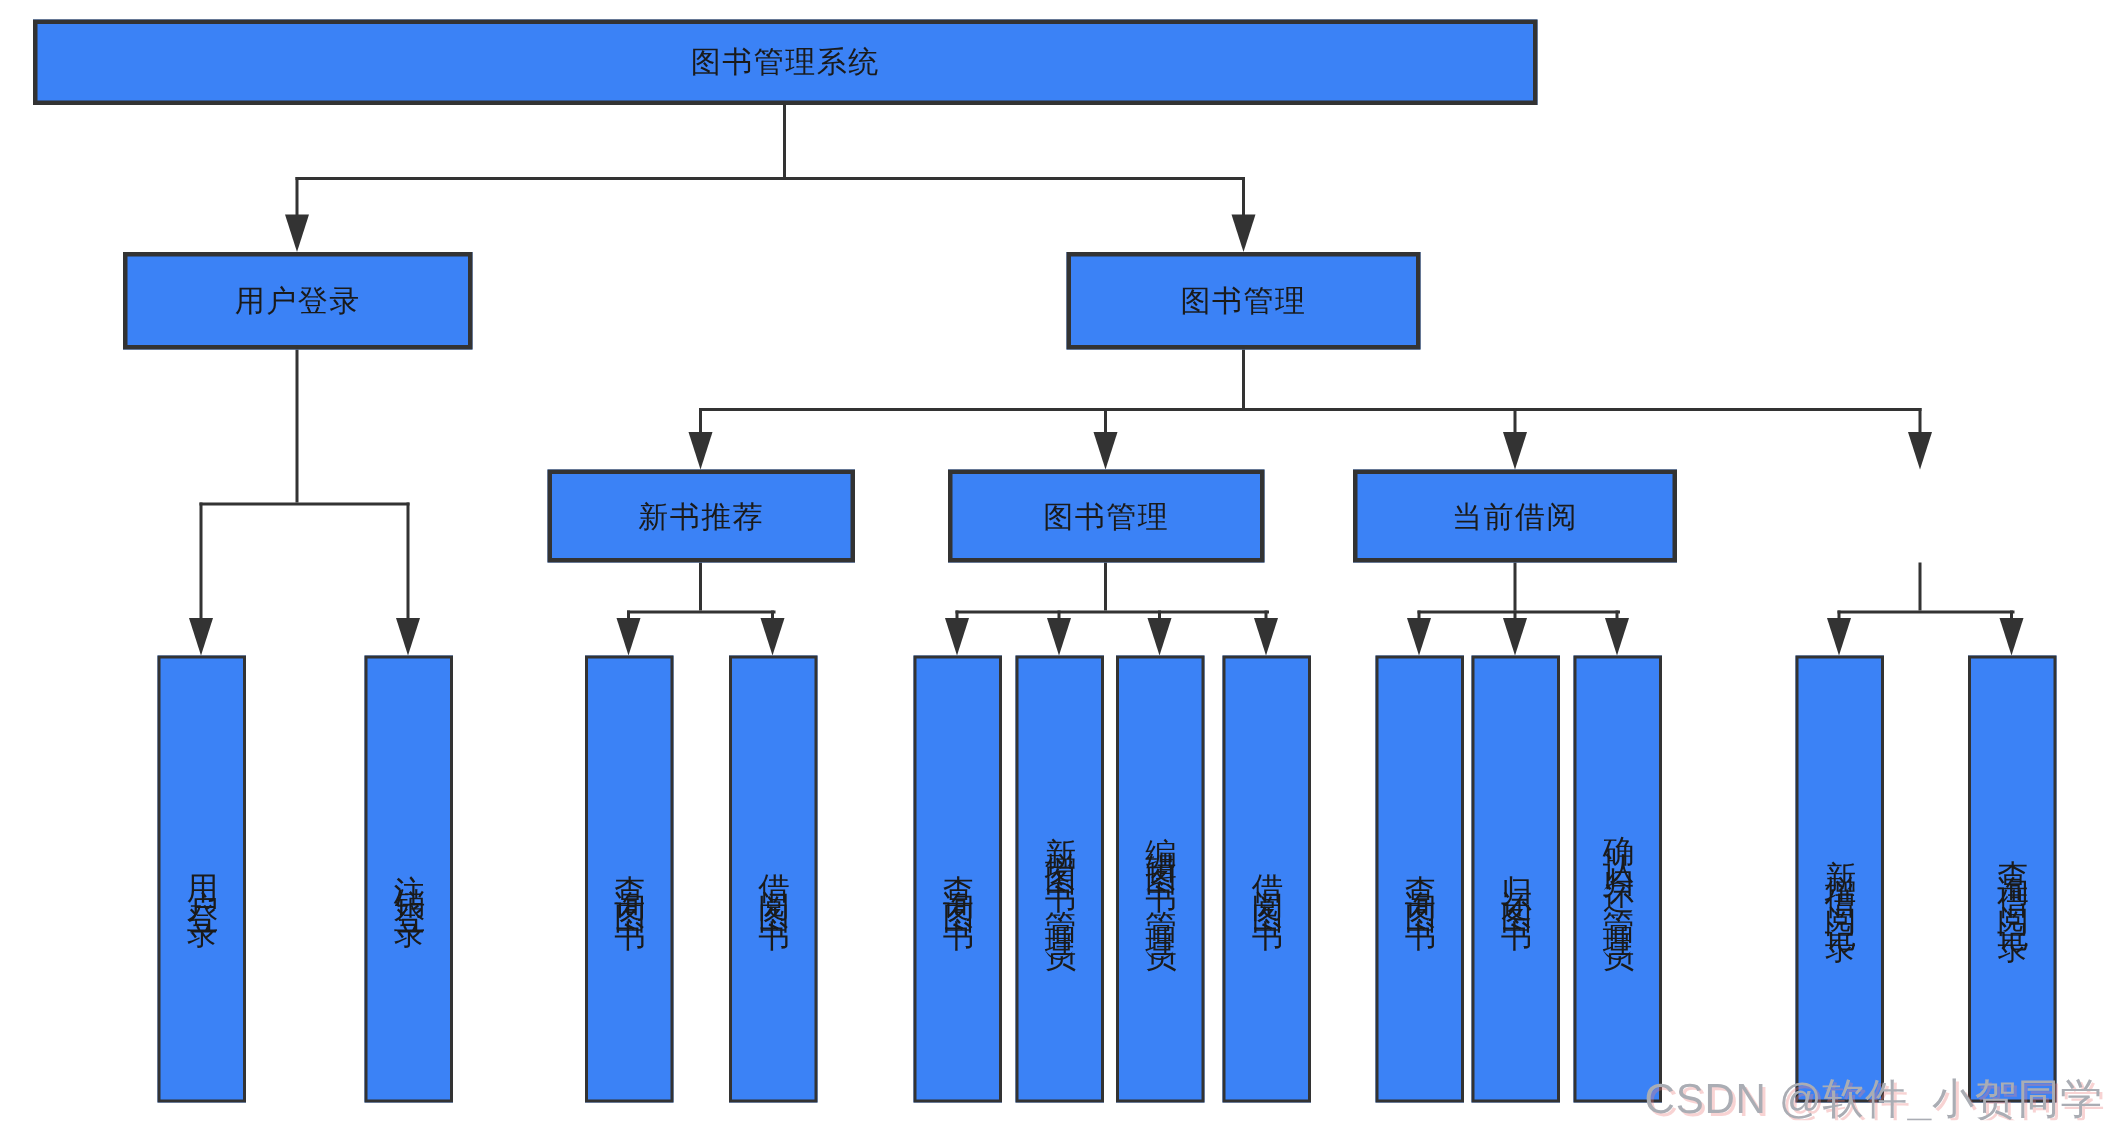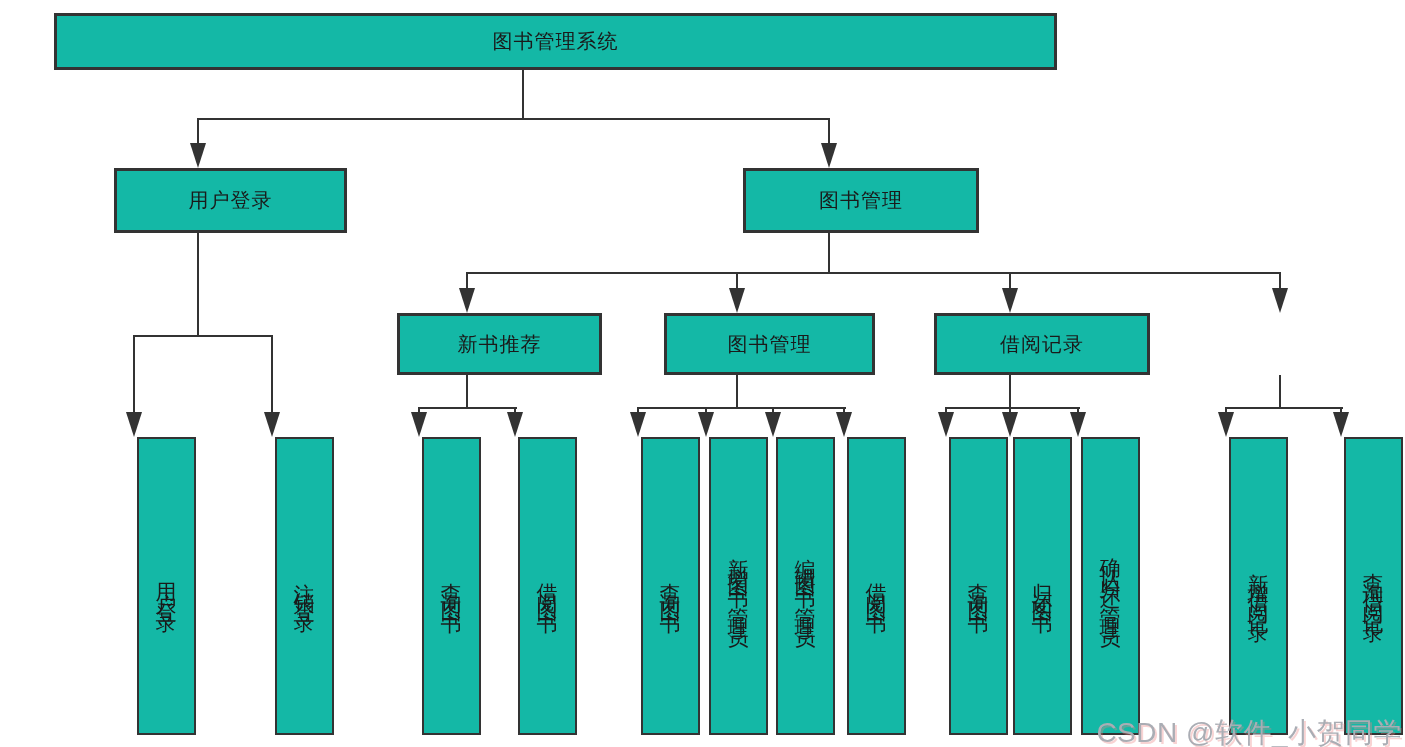--- a/index.html
+++ b/index.html
@@ -7,30 +7,29 @@
     position: relative;
     width: 1405px;
     height: 747px;
     background: #ffffff;
     font-family: "Liberation Sans", sans-serif;
     overflow: hidden;
   }
   .node {
     position: absolute;
     box-sizing: border-box;
-    background: #14b8a6;
+    background: #3b82f6;
     border: 3px solid #333333;
     display: flex;
     align-items: center;
     justify-content: center;
     color: #1a1a1a;
     font-size: 20px;
     letter-spacing: 1px;
     z-index: 2;
-    margin-left: 32px;
   }
   .leaf {
     border-width: 2px;
   }
   .leaf .vtext {
     writing-mode: vertical-rl;
     text-orientation: mixed;
     font-size: 21px;
     line-height: 1.1;
     letter-spacing: 10px;
@@ -97,21 +96,21 @@
   <div class="vl" style="left:1279px; top:272px; height:17px;"></div>
   <div class="arr" style="left:1272px; top:288px;"></div>
 
   <div class="node" style="left:365px; top:313px; width:205px; height:62px;">
     <span>新书推荐</span>
   </div>
   <div class="node" style="left:632px; top:313px; width:211px; height:62px;">
     <span>图书管理</span>
   </div>
   <div class="node" style="left:902px; top:313px; width:216px; height:62px;">
-    <span>借阅记录</span>
+    <span>当前借阅</span>
   </div>
 
   <div class="vl" style="left:466px; top:375px; height:32px;"></div>
   <div class="vl" style="left:736px; top:375px; height:32px;"></div>
   <div class="vl" style="left:1009px; top:375px; height:32px;"></div>
   <div class="vl" style="left:1279px; top:375px; height:32px;"></div>
 
   <div class="hl" style="left:418px; top:407px; width:99px;"></div>
   <div class="hl" style="left:637px; top:407px; width:209px;"></div>
   <div class="hl" style="left:945px; top:407px; width:135px;"></div>

